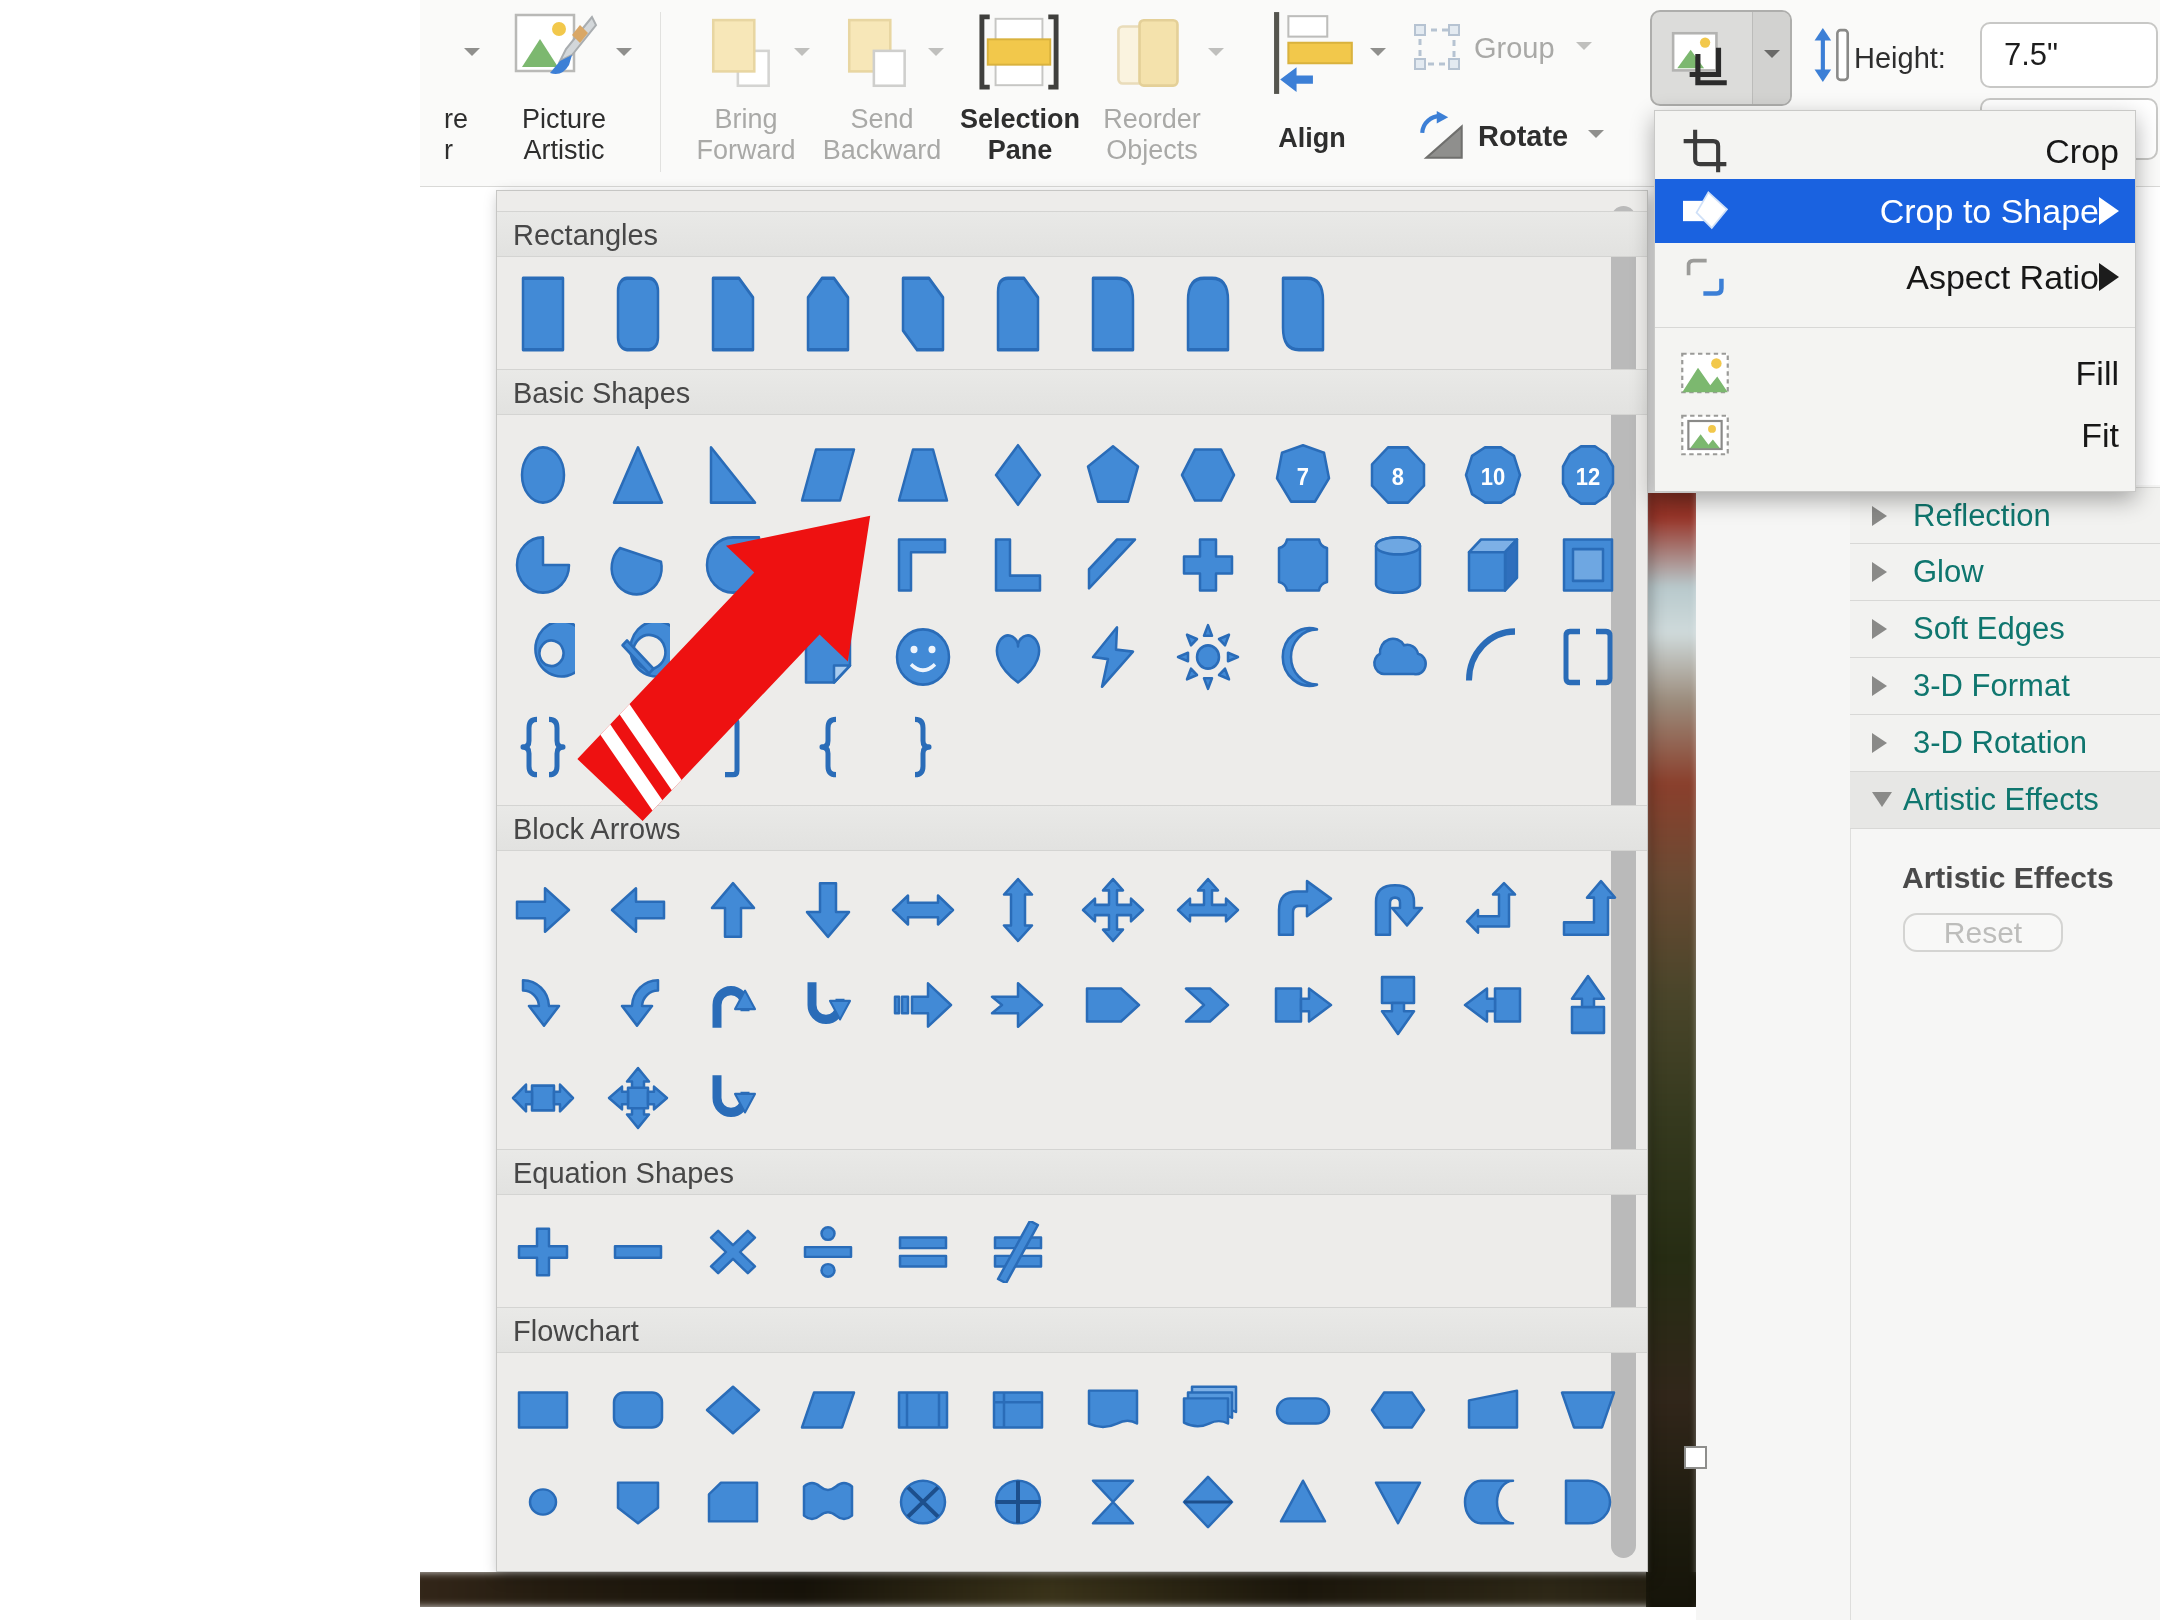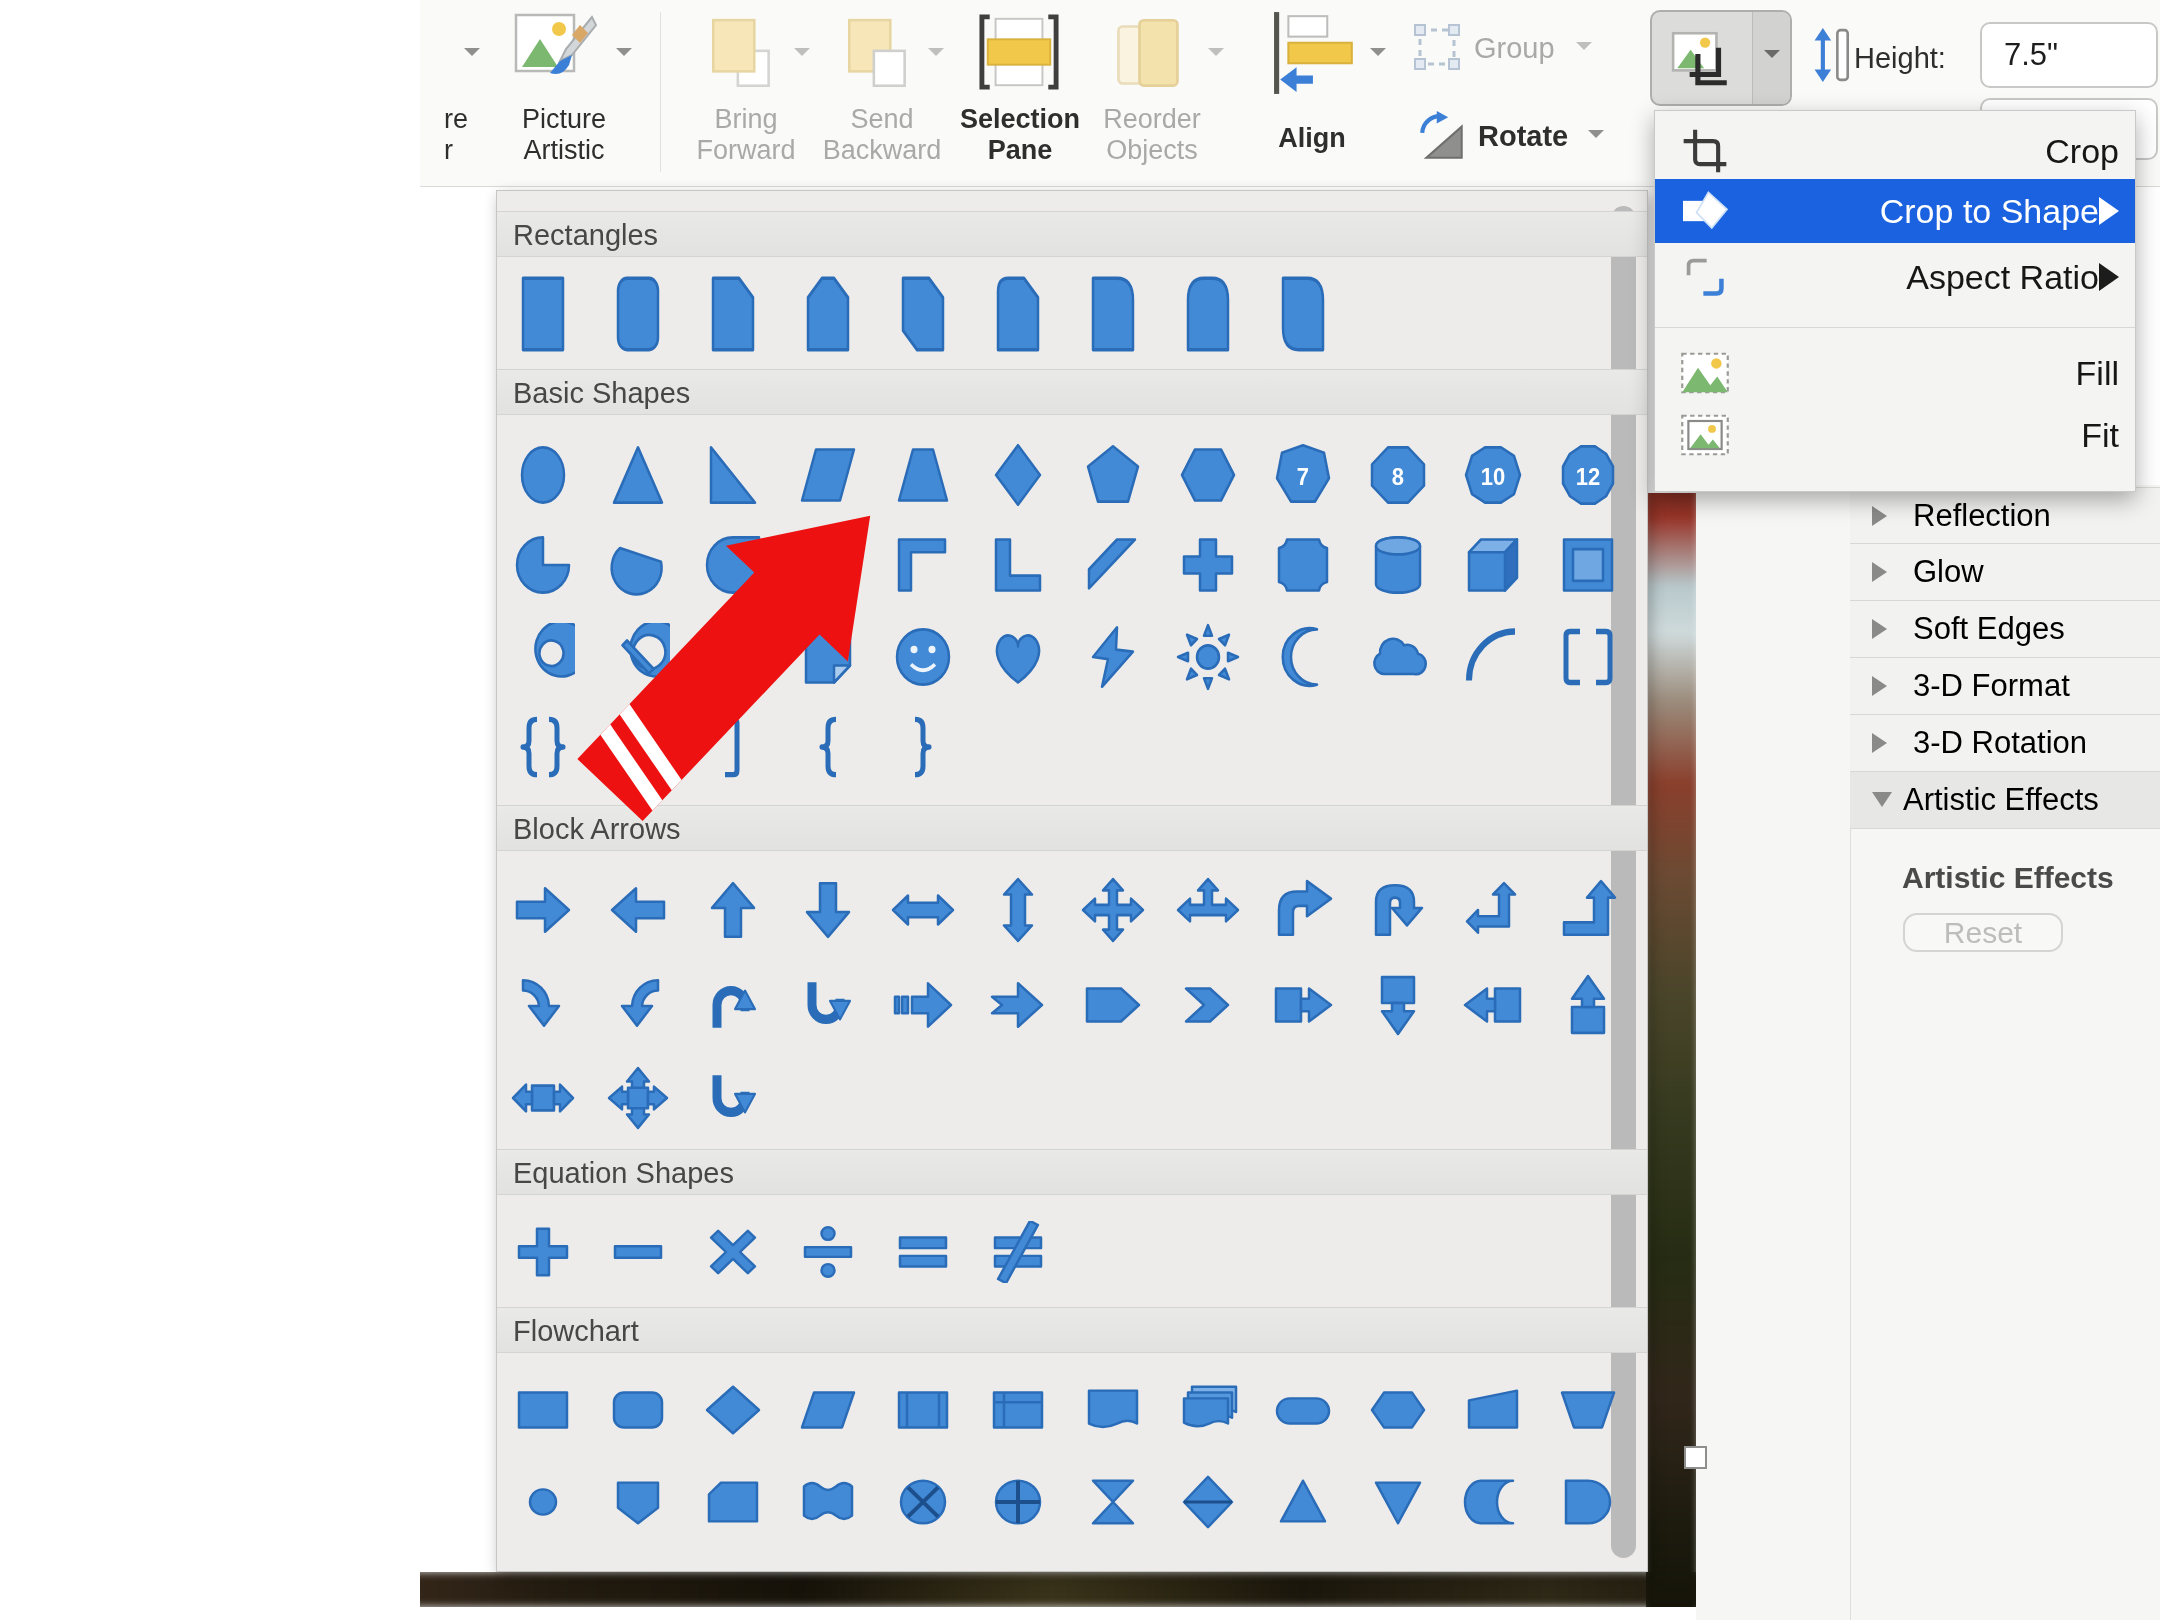--- a/index.html
+++ b/index.html
@@ -76,21 +76,21 @@
   .format-pane { position:absolute; left:1696px; top:485px; width:464px; height:1135px;
                  background:#f6f6f5; z-index:15; }
   .fp-line { position:absolute; left:154px; top:0; width:1px; height:100%; background:#dededc; }
   .fp-acc { position:absolute; left:154px; top:2px; width:310px; }
   .fp-row { height:57px; background:#f2f2f0; border-bottom:1px solid #d8d8d6; display:flex;
             align-items:center; padding-left:22px; }
   .fp-row:first-child { border-top:1px solid #d8d8d6; }
   .fp-row.expanded { background:#e7e7e5; }
   .fp-tri { width:0; height:0; border:10px solid transparent; border-left:15px solid #8a8a88; margin-right:16px; }
   .fp-tri.down { border:10px solid transparent; border-top:15px solid #8a8a88; margin-top:8px; margin-right:11px; }
-  .fp-row .fp-label { font-size:31px; color:#000000; }
+  .fp-row .fp-label { font-size:31px; color:#0f766e; }
   .fp-content-label { position:absolute; left:206px; top:376px; font-size:30px; font-weight:bold; color:#4a4a4a; }
   .fp-reset { position:absolute; left:207px; top:428px; width:160px; height:39px; background:#f8f8f7;
               border:2px solid #d4d4d2; border-radius:14px; font-size:30px; color:#bdbdbb;
               display:flex; align-items:center; justify-content:center; }
 </style>
 </head>
 <body>
 
 <div class="page">
 

